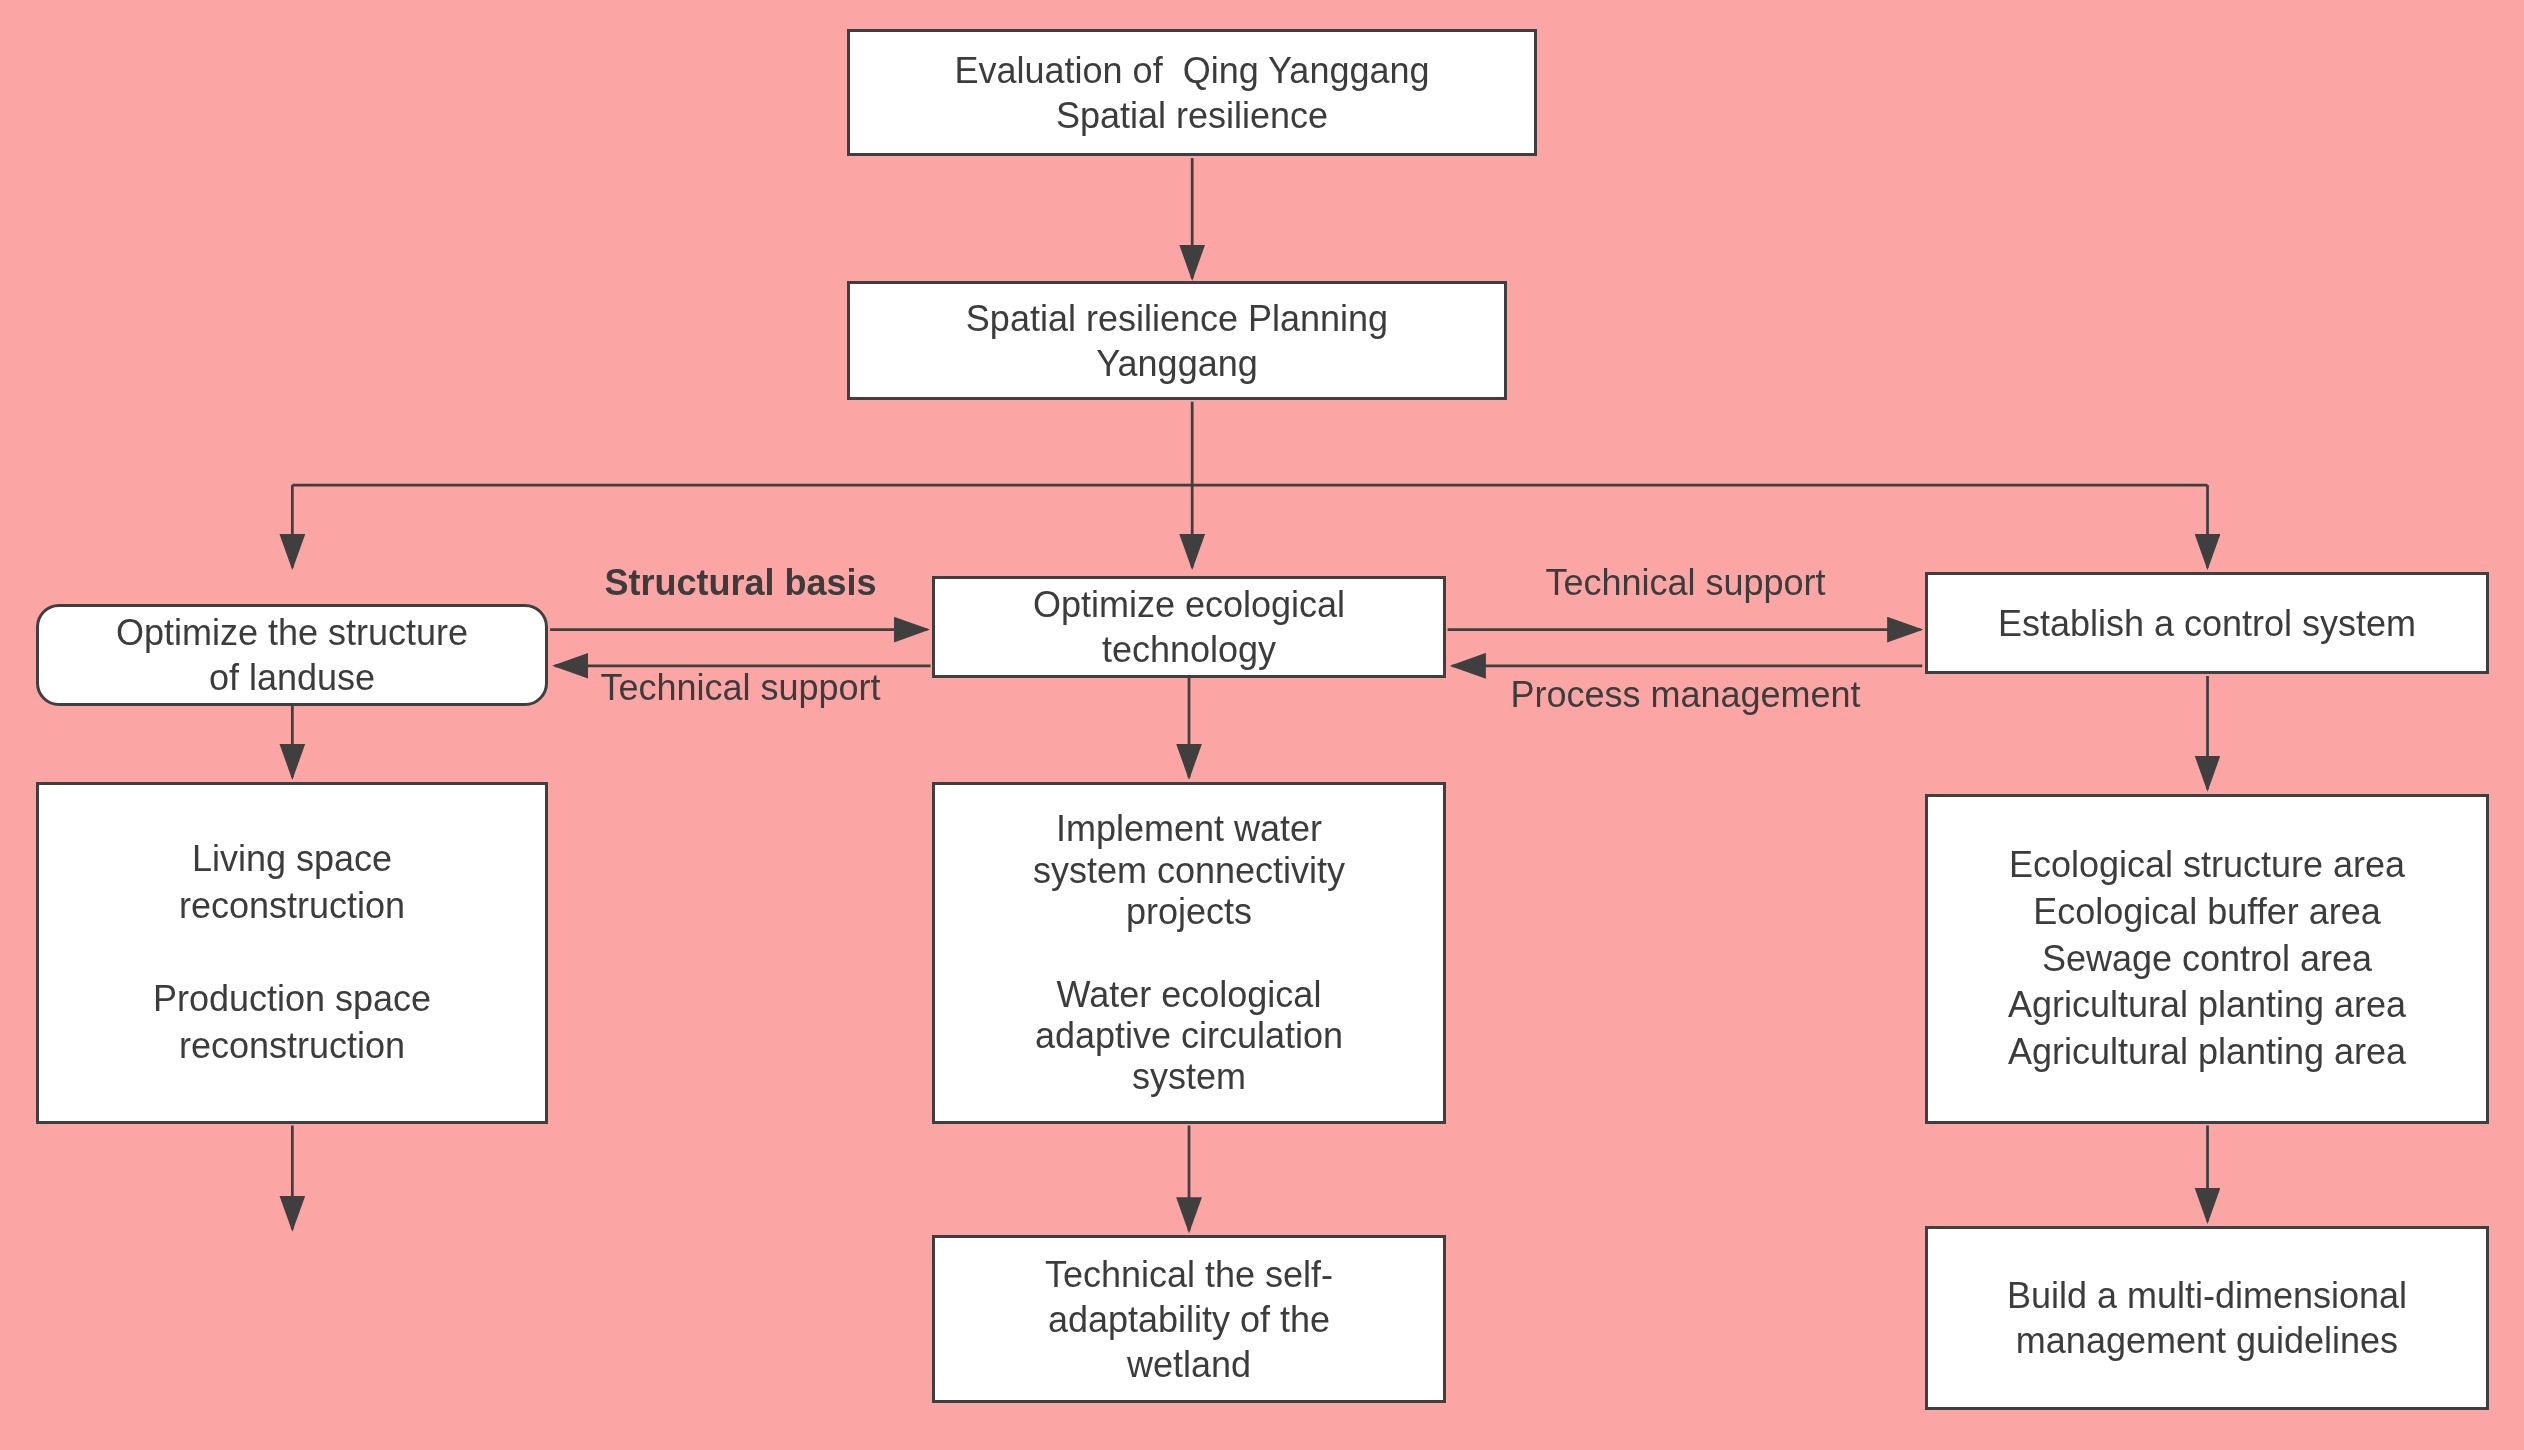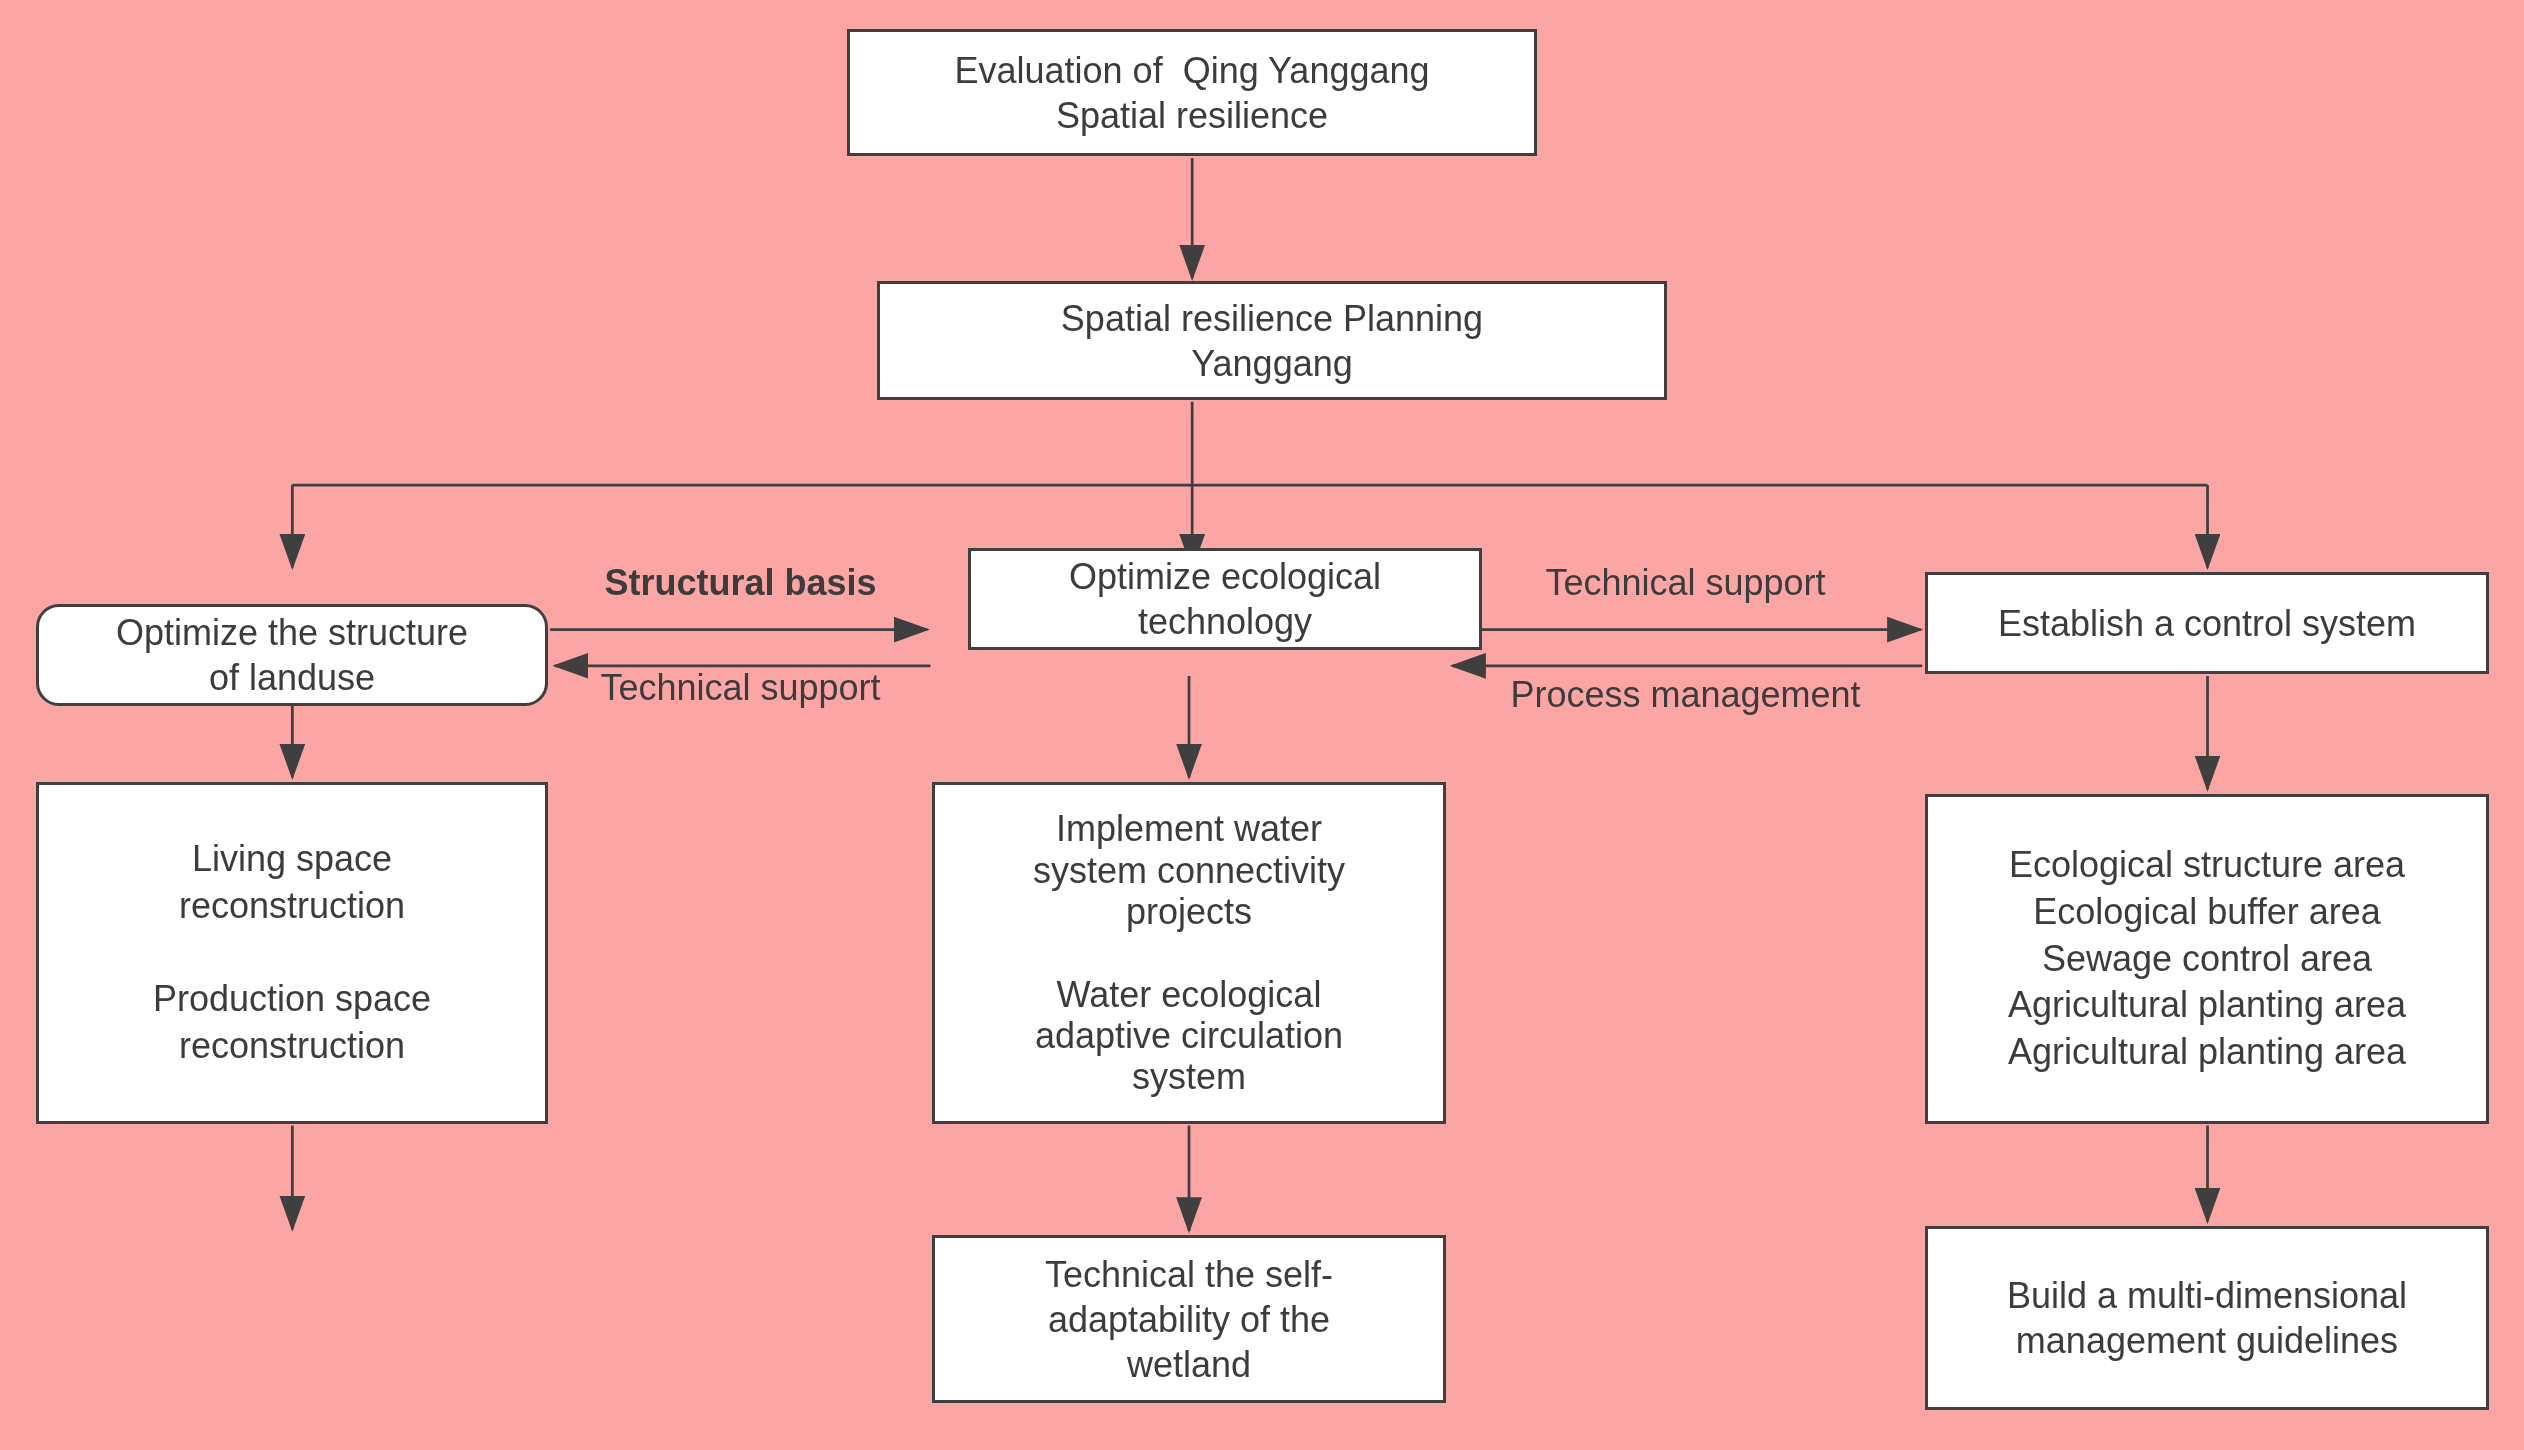--- a/index.html
+++ b/index.html
@@ -40,23 +40,23 @@
     background: #ffffff;
     display: flex;
     align-items: center;
     justify-content: center;
     text-align: center;
     font-size: 36px;
     line-height: 1.25;
     white-space: pre-wrap;
   }
   .n-evaluation   { left: 847px; top: 29px;   width: 690px; height: 127px; }
-  .n-planning     { left: 847px; top: 281px;  width: 790px; height: 119px; margin-left: 30px; }
+  .n-planning     { left: 847px; top: 281px;  width: 660px; height: 119px; }
   .n-left-main    { left: 36px;   top: 604px;  width: 512px; height: 102px; border-radius: 23px; }
-  .n-mid-main     { left: 932px; top: 548px;  width: 514px; height: 102px; margin-left: 36px; }
+  .n-mid-main     { left: 932px; top: 576px;  width: 514px; height: 102px; }
   .n-right-main   { left: 1925px; top: 572px;  width: 564px; height: 102px; }
   .n-left-detail  { left: 36px;   top: 782px;  width: 512px; height: 342px; line-height: 1.3; }
   .n-mid-detail   { left: 932px; top: 782px;  width: 514px; height: 342px; line-height: 1.15; }
   .n-right-detail { left: 1925px; top: 794px; width: 564px; height: 330px; line-height: 1.3; }
   .n-left-bottom  { left: 36px;   top: 1234px; width: 512px; height: 173px; }
   .n-mid-bottom   { left: 932px; top: 1235px; width: 514px; height: 168px; }
   .n-right-bottom { left: 1925px; top: 1226px; width: 564px; height: 184px; }
   .edge-label {
     position: absolute;
     width: 471px;

